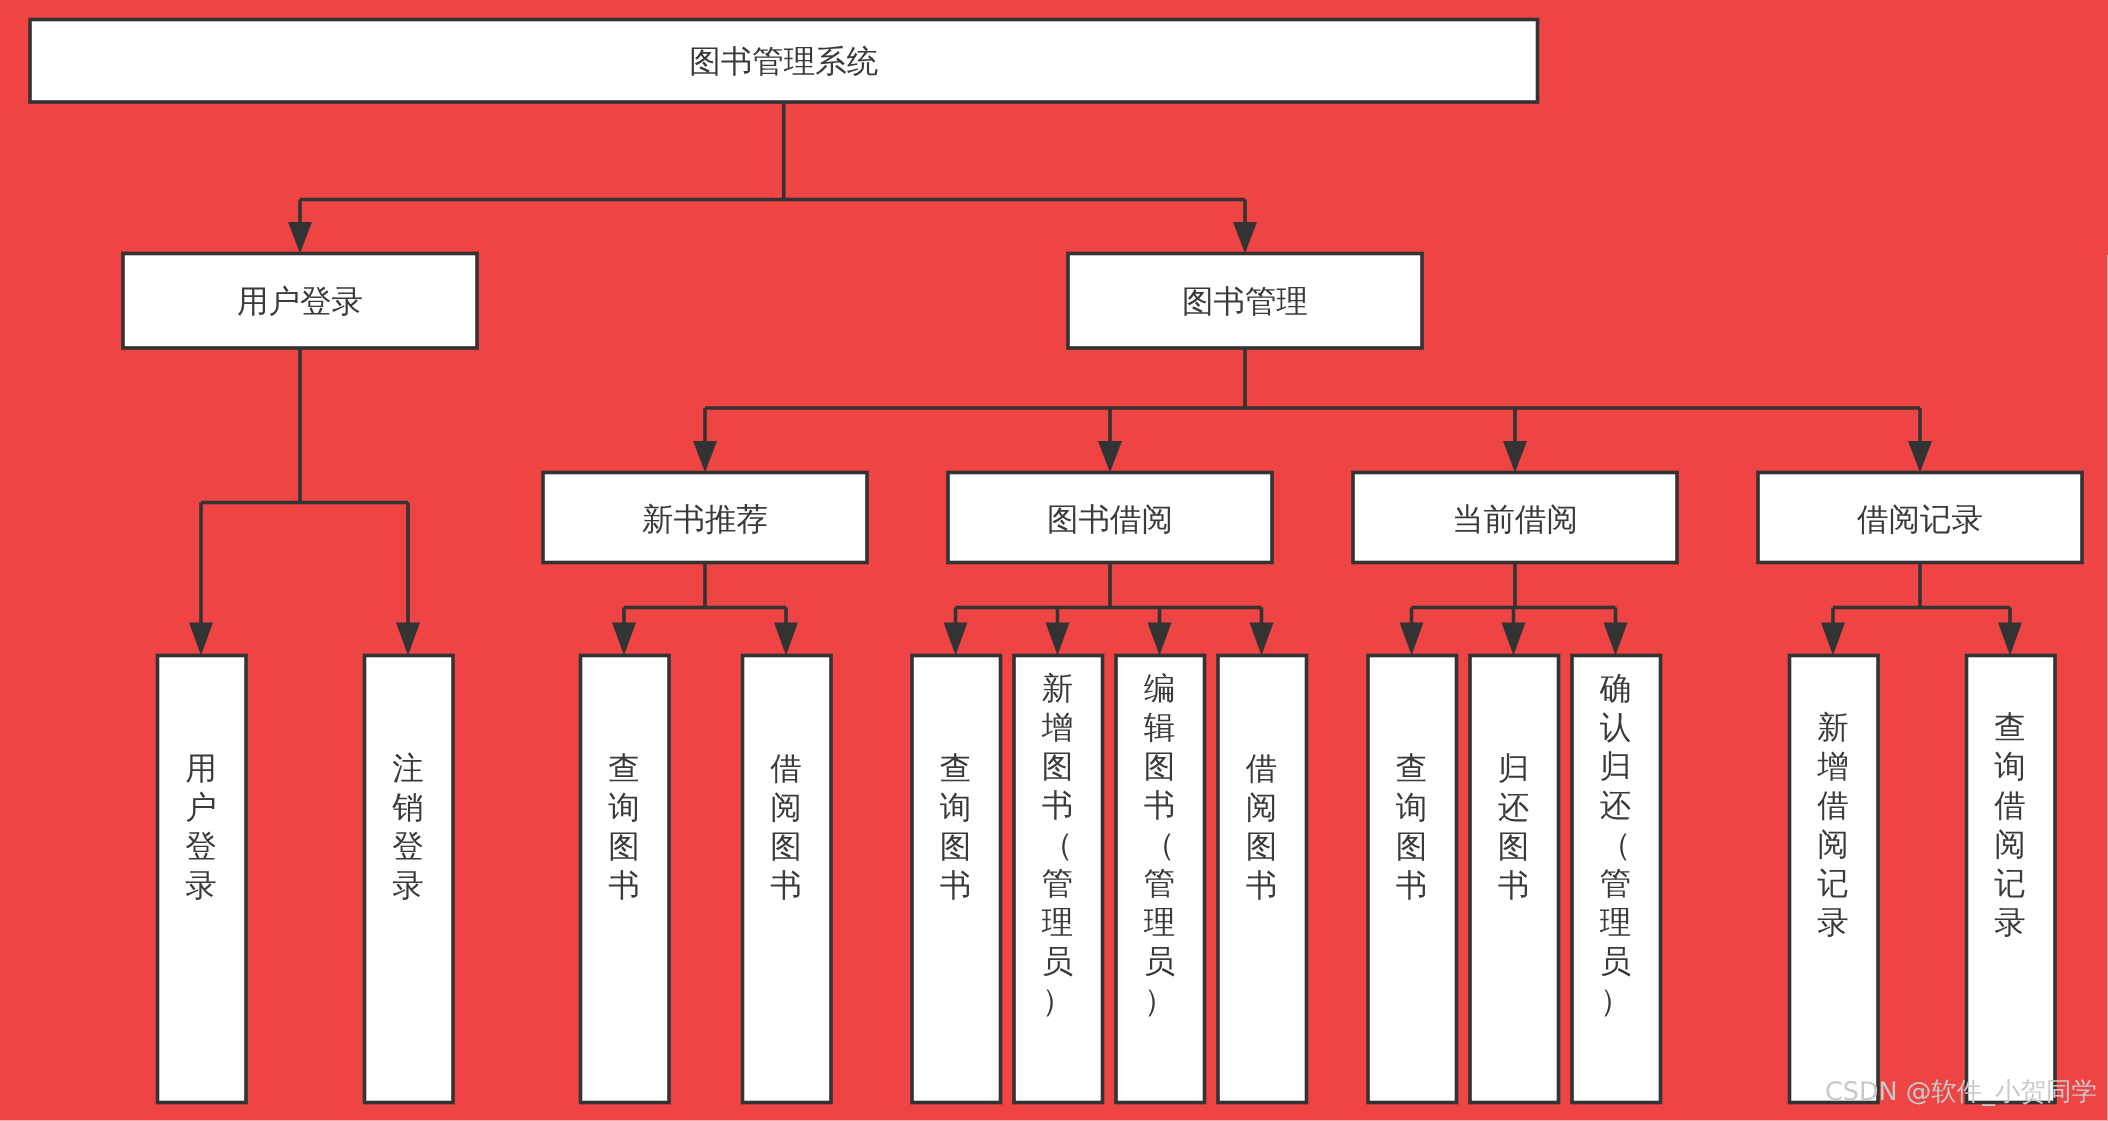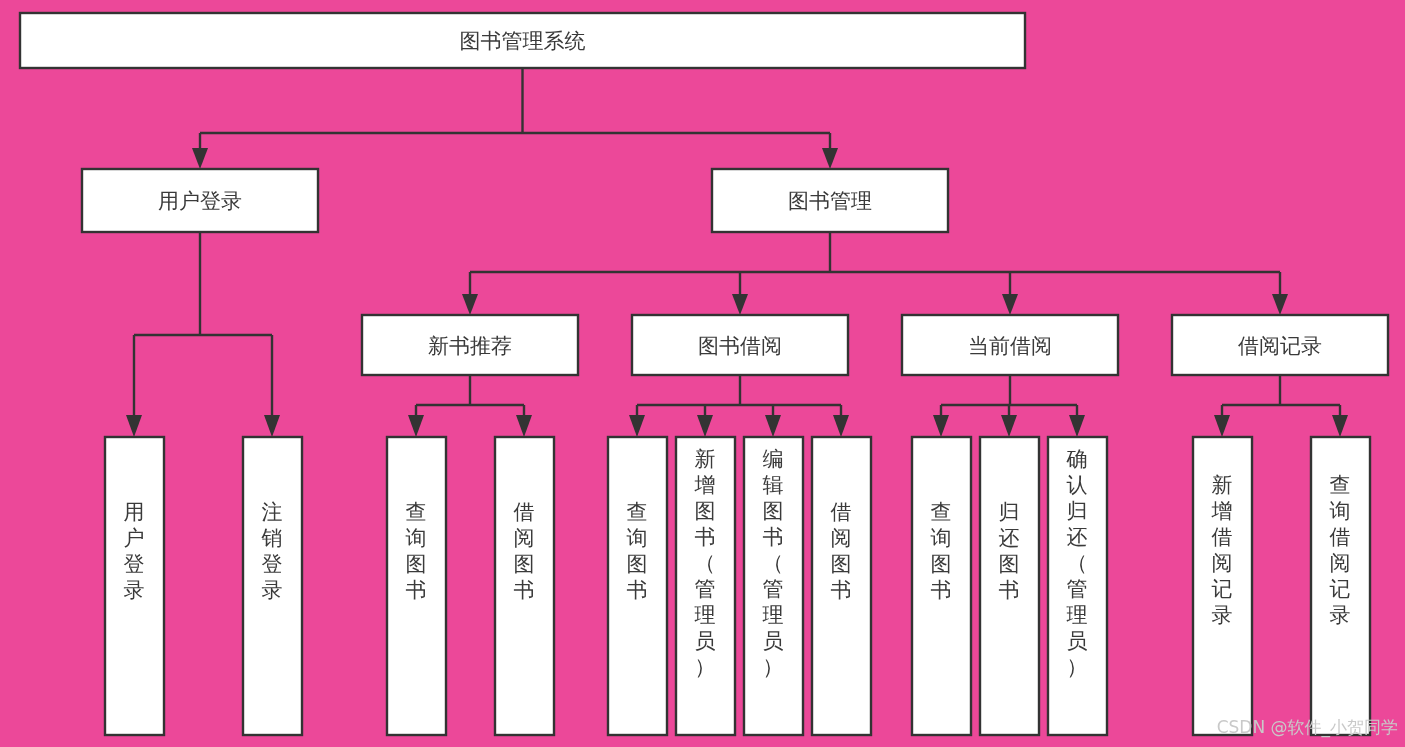--- a/index.html
+++ b/index.html
@@ -11,21 +11,21 @@
   body {
     width: 1405px;
     height: 747px;
     font-family: "DejaVu Sans", "Liberation Sans", sans-serif;
     overflow: hidden;
   }
   #diagram-root {
     position: relative;
     width: 1405px;
     height: 747px;
-    background: #ec4899;
+    background: #ef4444;
   }
   svg#tree-svg {
     position: absolute;
     left: 0;
     top: 0;
     width: 1405px;
     height: 747px;
     display: block;
   }
   .node-box {

